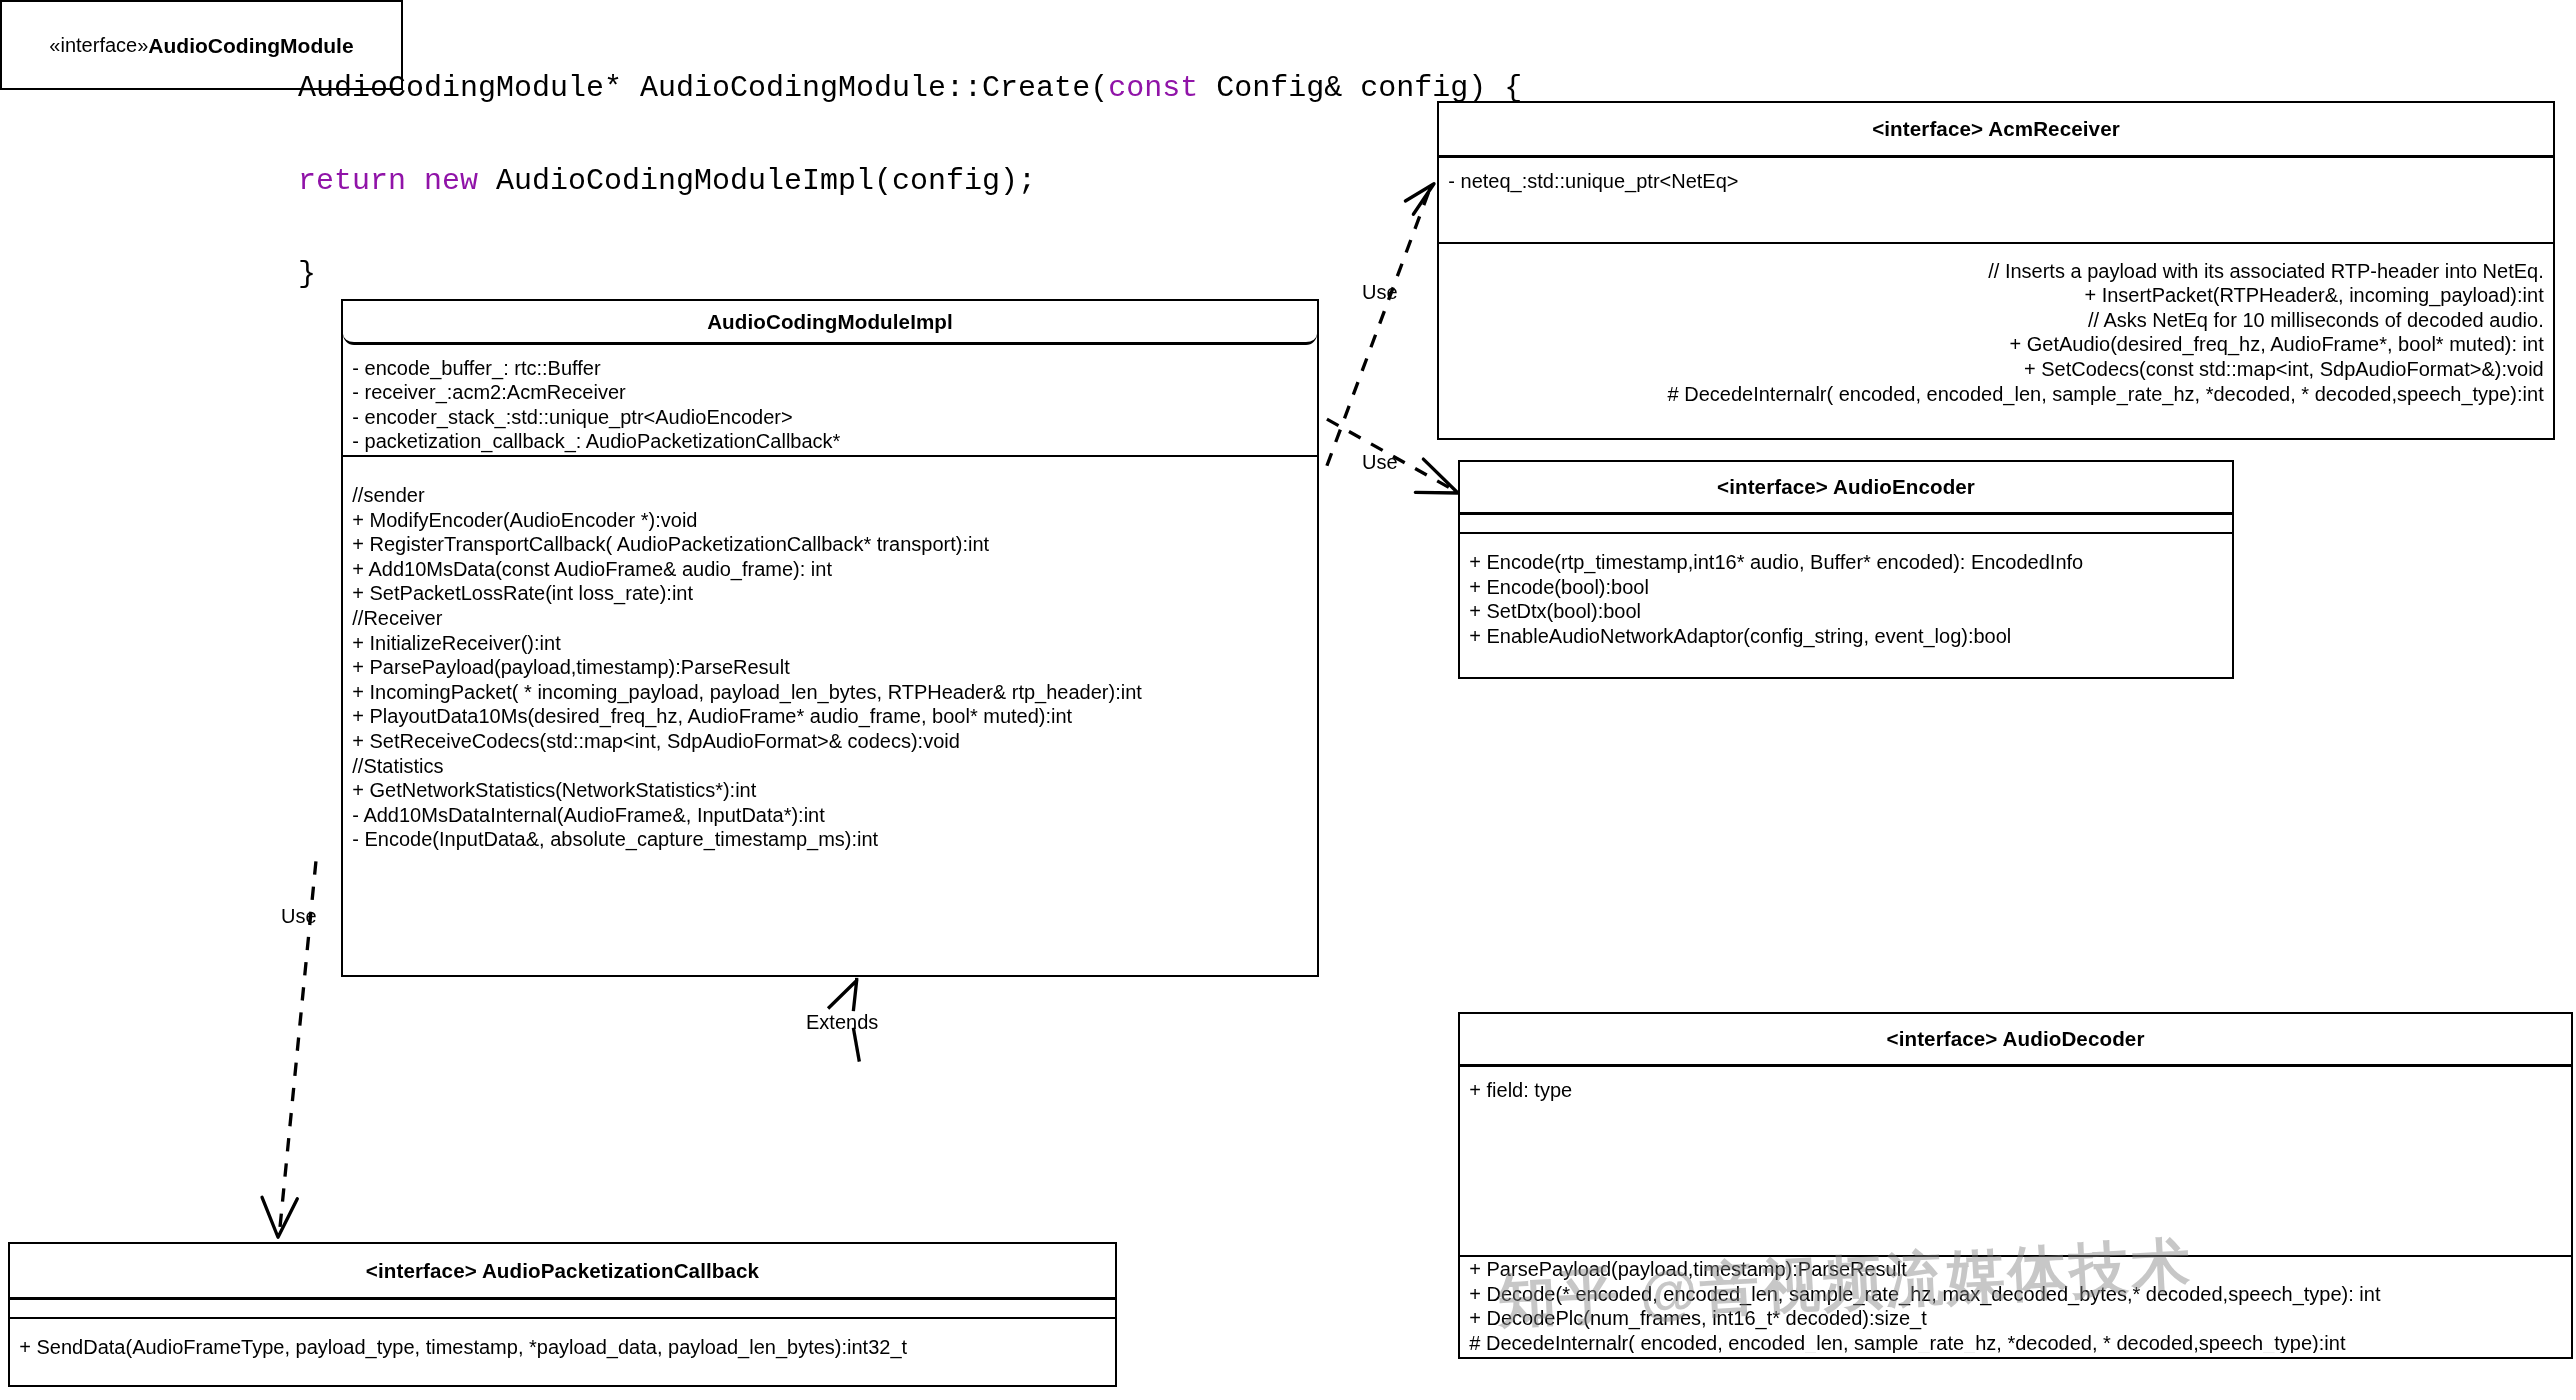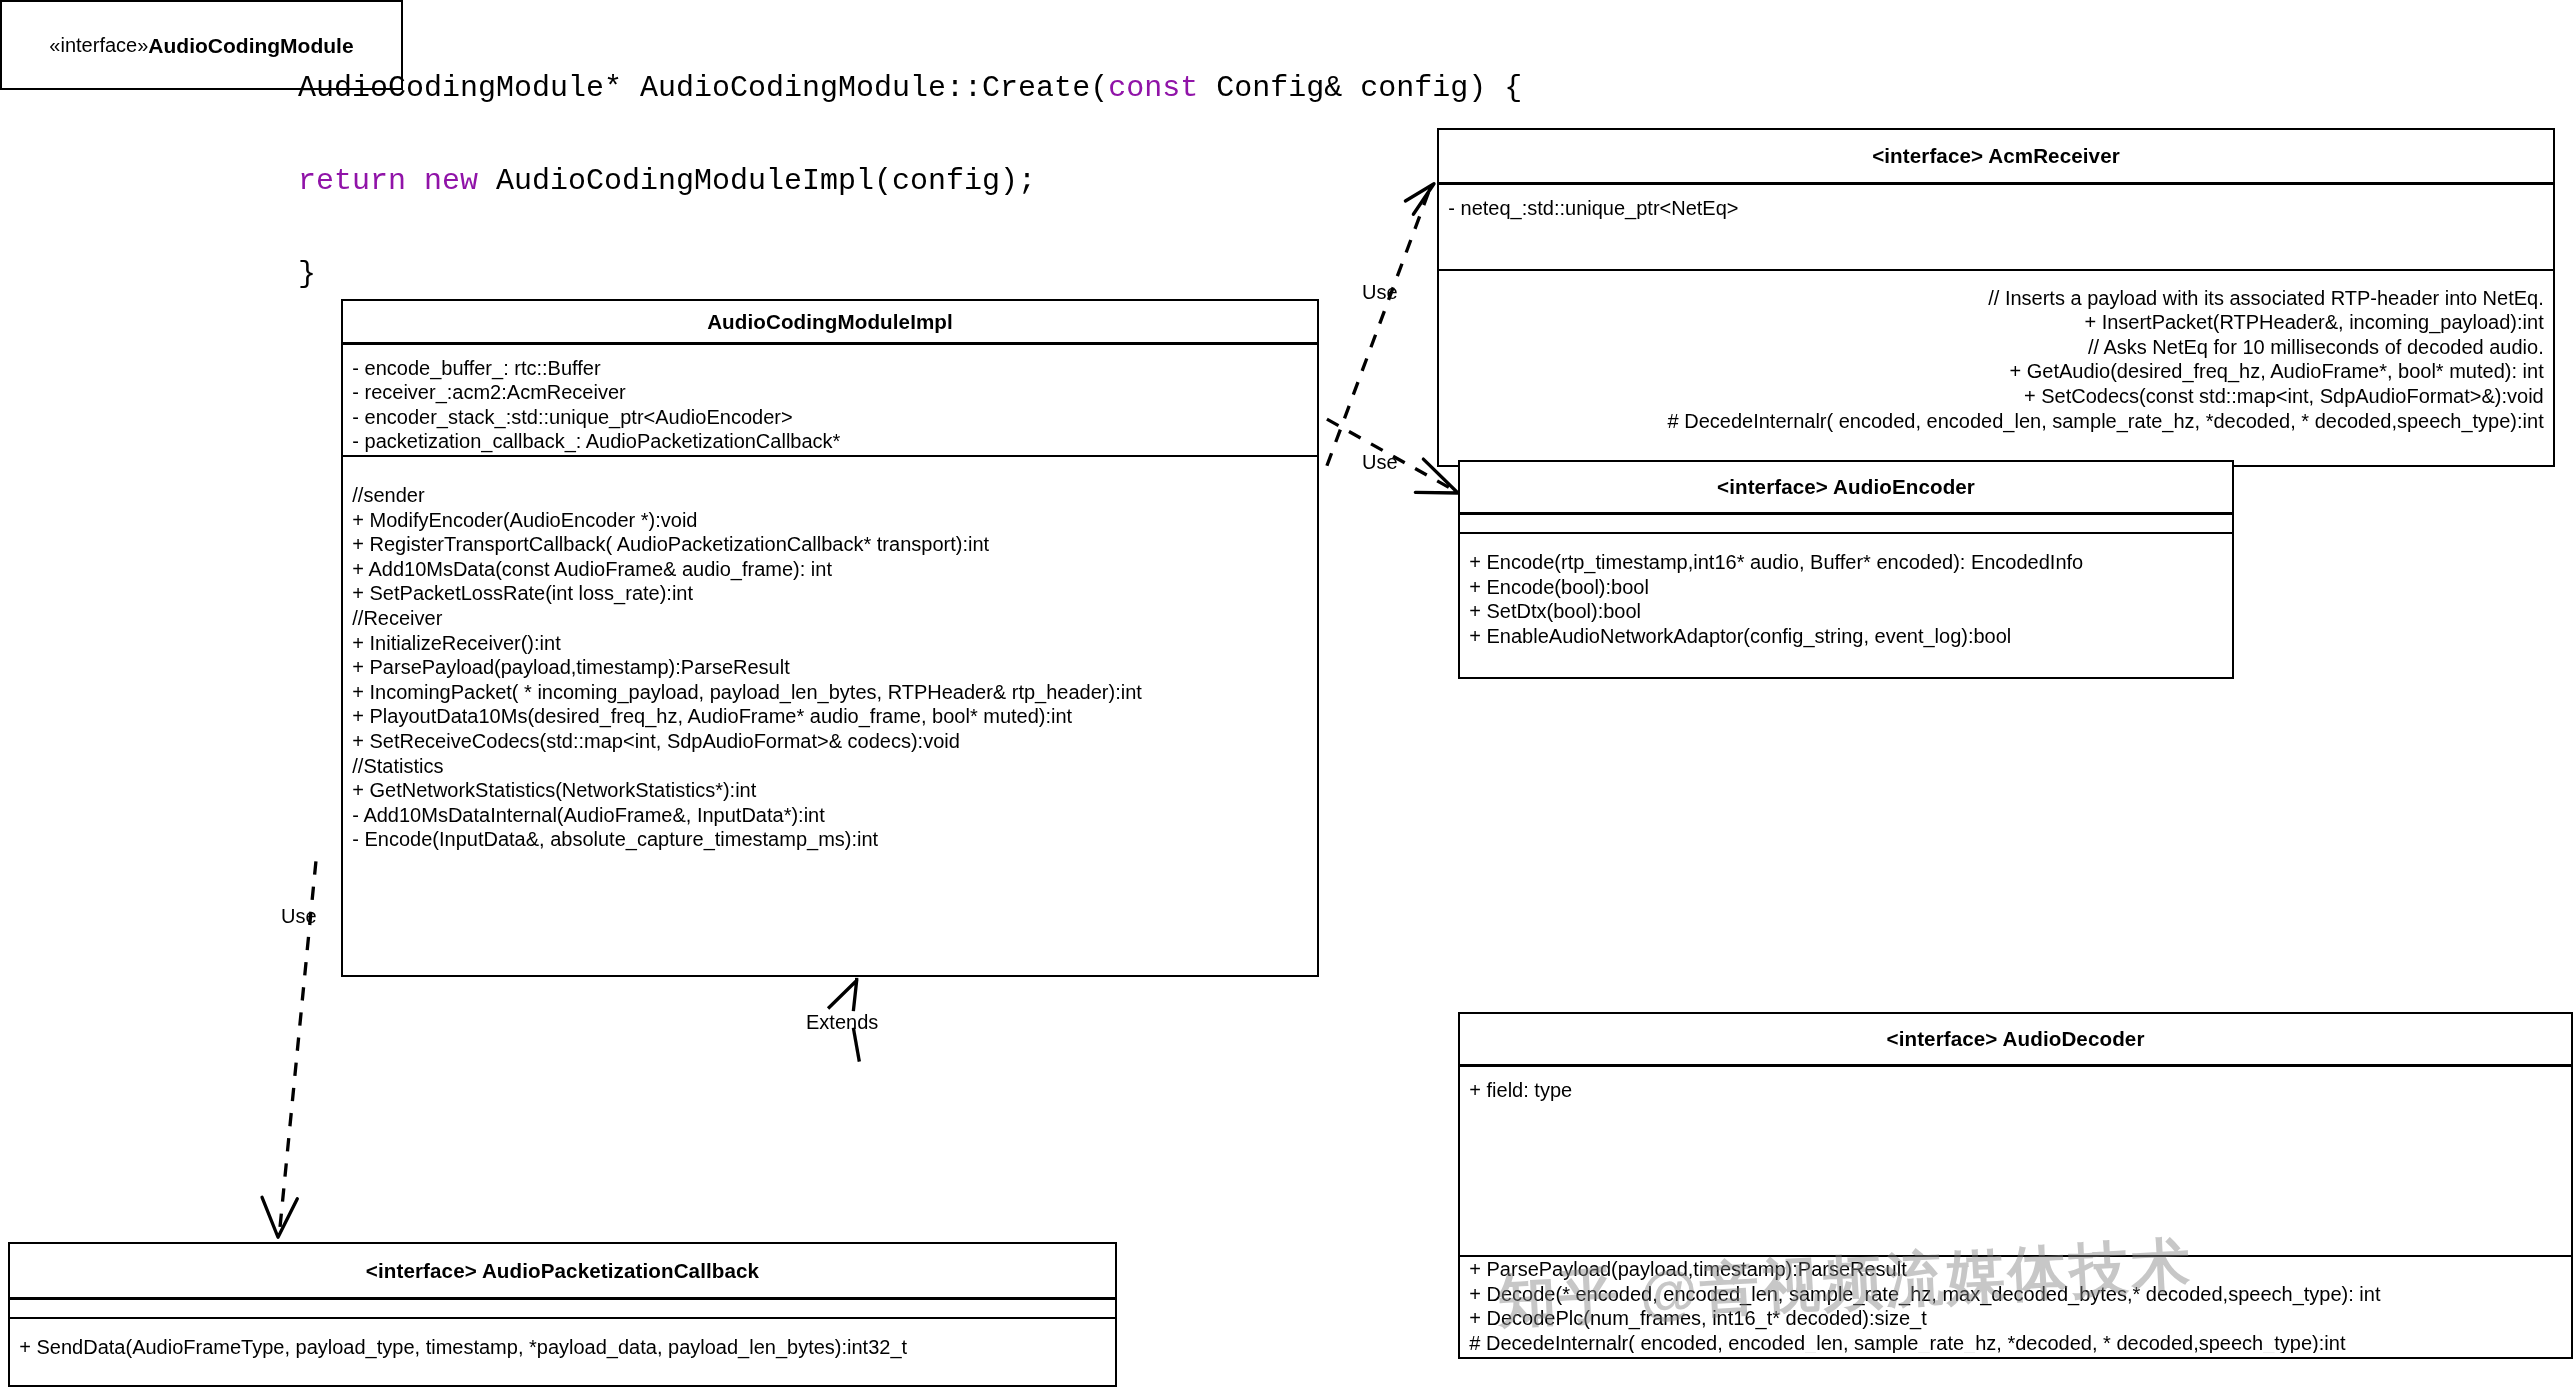--- a/index.html
+++ b/index.html
@@ -56,26 +56,26 @@
     font-size: 20px;
     line-height: 24.6px;
     color: #000000;
     white-space: nowrap;
     overflow: hidden;
   }
   .uml-line { white-space: pre; }
 
   
   #box-impl { left: 341px; top: 299px; width: 978px; height: 678px; }
-  #box-impl .uml-title { height: 44px; }
+  #box-impl .uml-title { height: 44px; border-radius: 11px; }
   #box-impl .attrs { height: 112px; }
   #box-impl .ops { height: 515px; padding-top: 26px; }
 
   
-  #box-acm { left: 1437px; top: 101px; width: 1118px; height: 339px; margin-top: 27px; }
+  #box-acm { left: 1437px; top: 101px; width: 1118px; height: 339px; }
   #box-acm .uml-title { height: 55px; }
   #box-acm .attrs { height: 86px; }
   #box-acm .ops { height: 188px; padding-top: 14.6px; text-align: right; }
 
   
   #box-enc { left: 1458px; top: 460px; width: 776px; height: 219px; }
   #box-enc .uml-title { height: 53px; }
   #box-enc .attrs { height: 6.7px; }
   #box-enc .ops { height: 152px; padding-top: 16px; }
 

